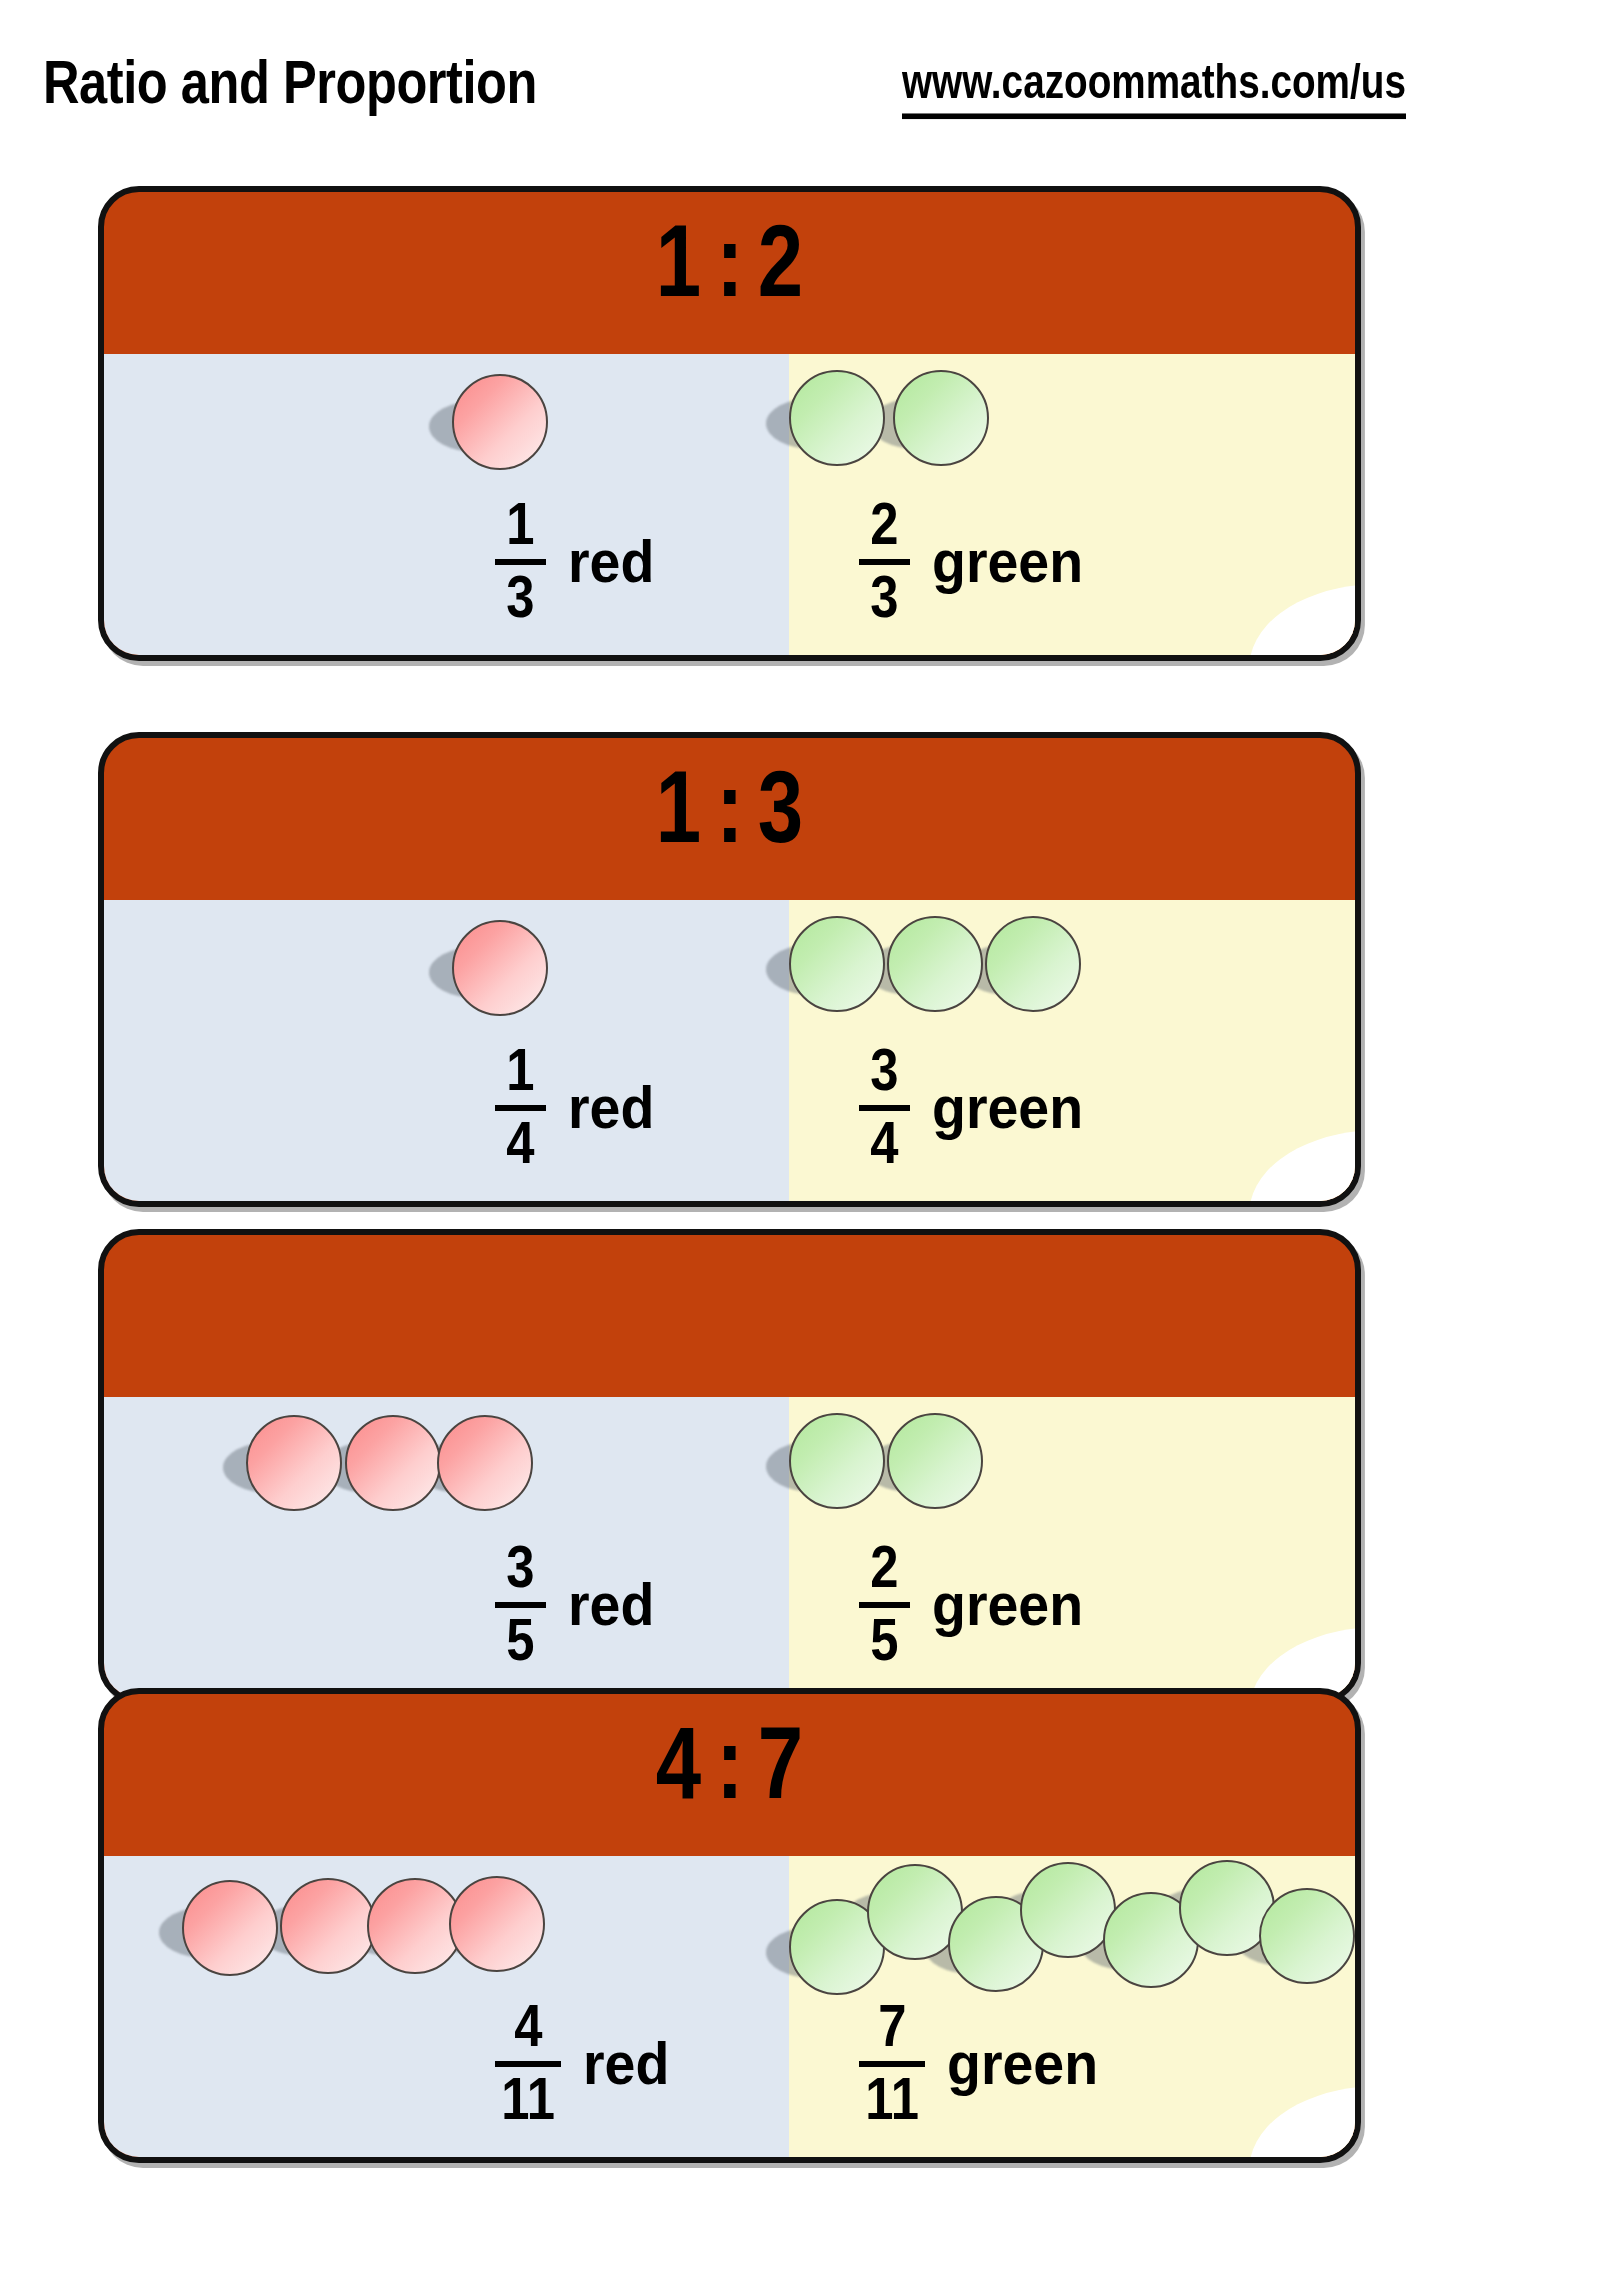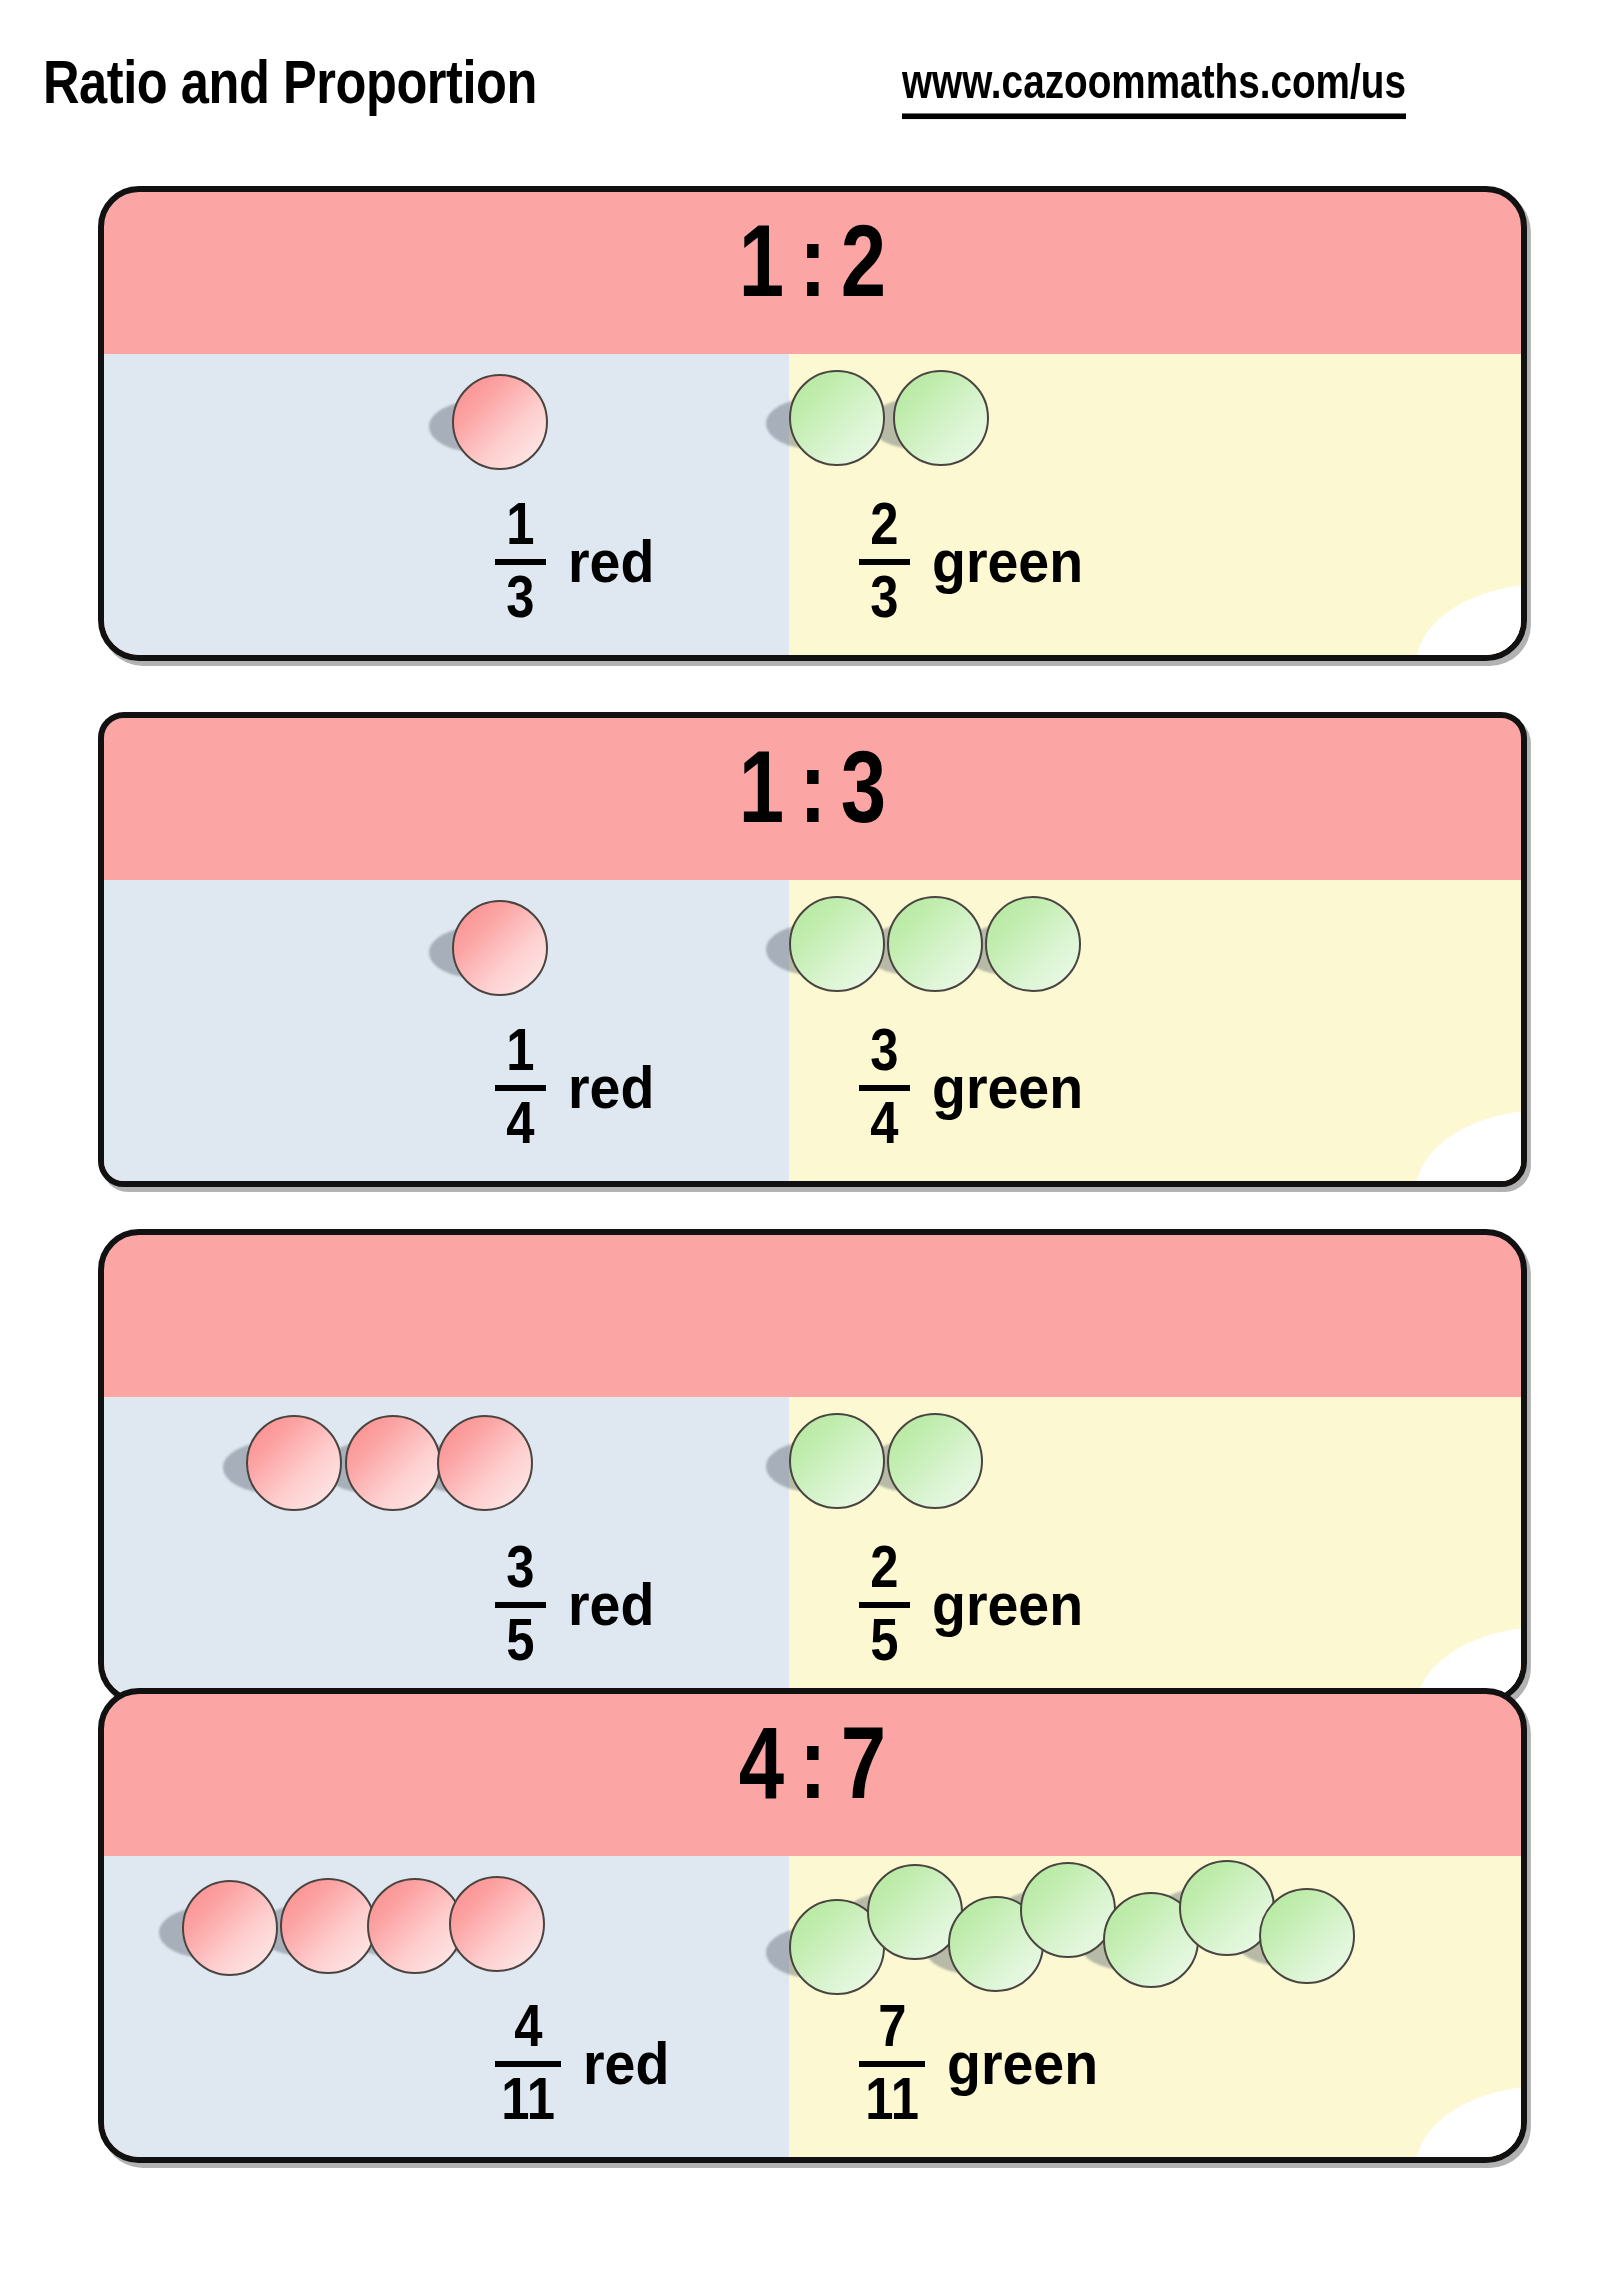--- a/index.html
+++ b/index.html
@@ -47,31 +47,31 @@
     border-bottom: 5.9px solid #000;
     padding-bottom: 3.9px;
     transform-origin: left center;
     scale: 0.90 1.12;
   }
 
   
   .panel {
     position: absolute;
     left: 98px;
-    width: 1429px;
+    width: 1263px;
     height: 475px;
     box-sizing: border-box;
     border: 6.9px solid #111111;
     border-radius: 41px;
-    background: #fca5a5;
+    background: #c2410c;
     overflow: hidden;
     box-shadow: 3.9px 4.9px 0 rgba(0,0,0,0.30);
   }
   #panel-1 { top: 186px; }
-  #panel-2 { top: 712px; border-radius: 26px; }
+  #panel-2 { top: 732px; }
   #panel-3 { top: 1229px; }
   #panel-4 { top: 1652px; margin-top: 36px; }
 
   
   .fill-band {
     position: absolute;
     left: 0;
     top: 162px;
     bottom: 0;
   }

